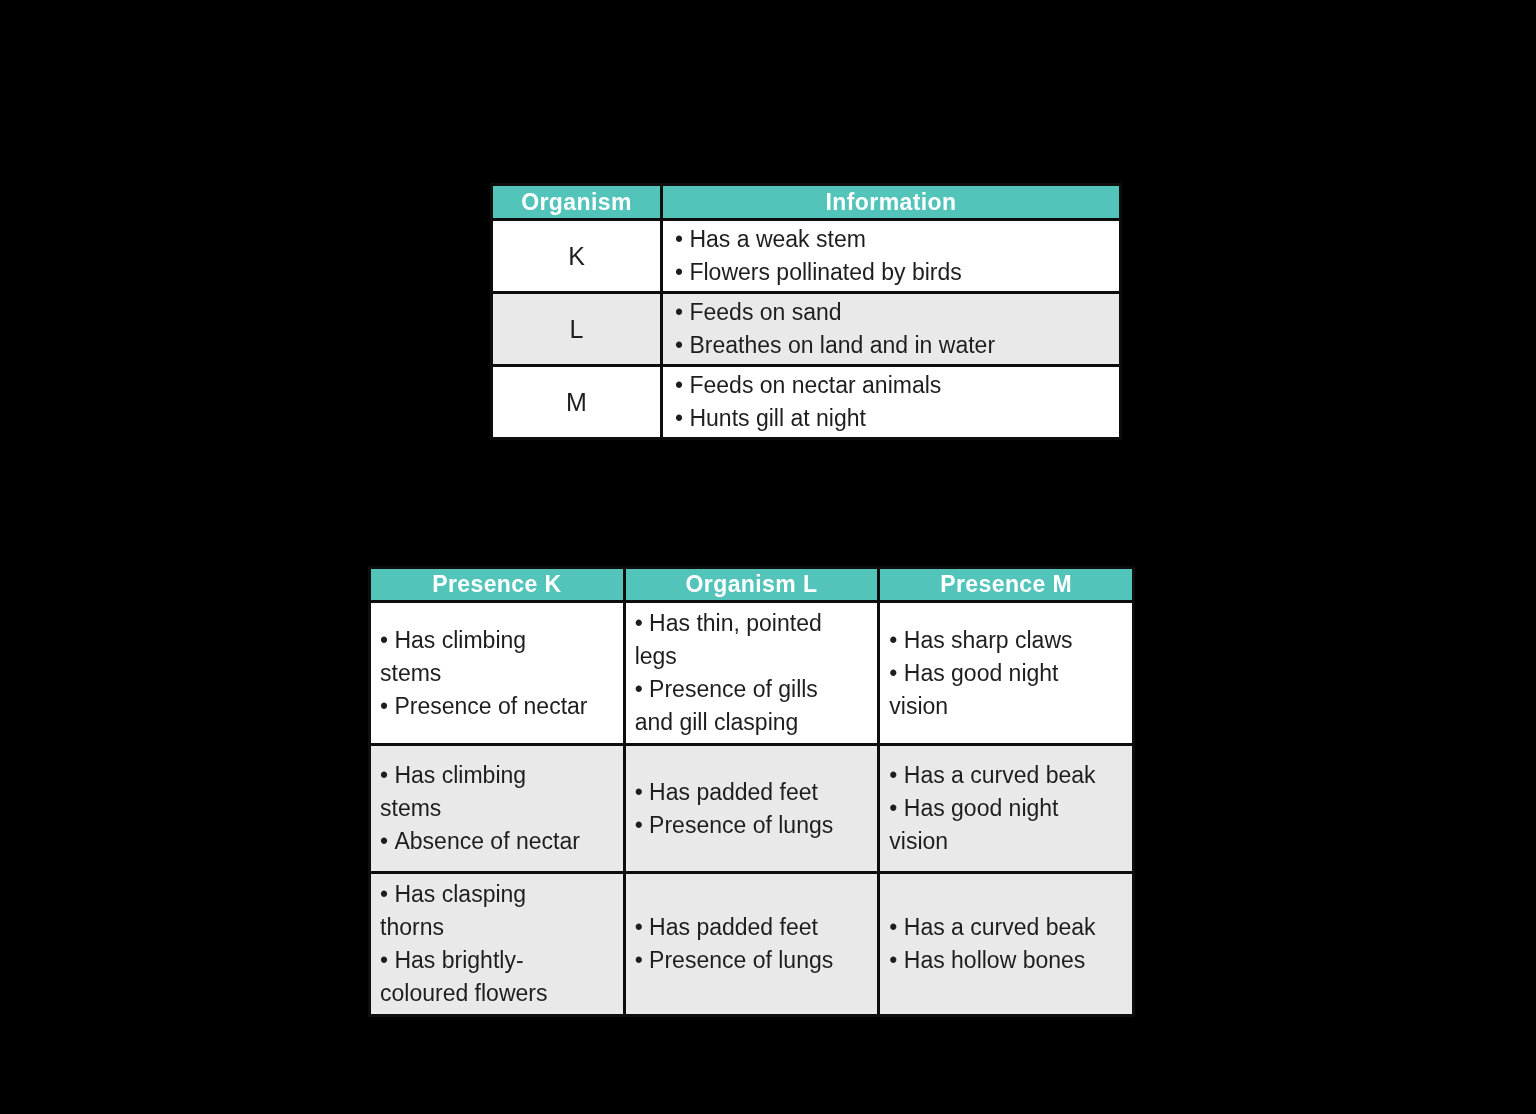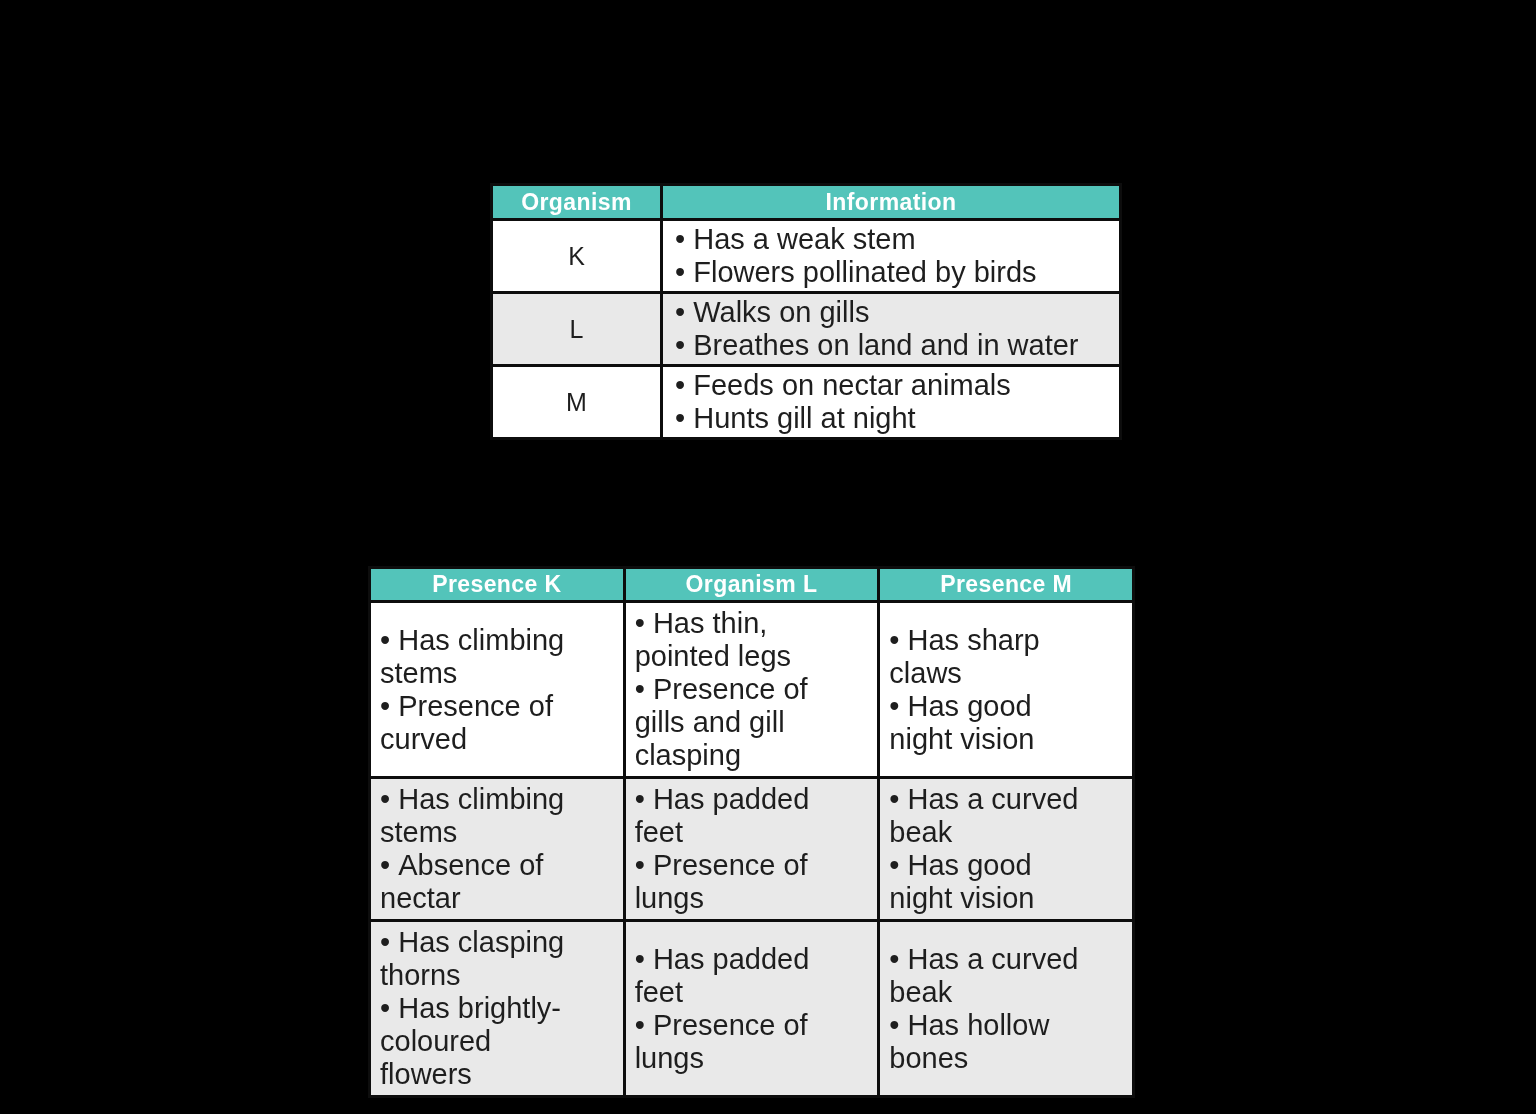--- a/index.html
+++ b/index.html
@@ -29,21 +29,21 @@
     background: #53c4ba;
     color: #ffffff;
     font-weight: bold;
     font-size: 23px;
     letter-spacing: 0.4px;
     text-align: center;
     padding: 2px 4px;
     margin-top: 42px;
   }
   td {
-    font-size: 29px;
+    font-size: 23px;
     line-height: 33px;
     vertical-align: middle;
   }
   tr.alt td { background: #e9e9e9; }
   tr.plain td { background: #ffffff; }
 
   
   .t1 {
     position: absolute;
     left: 490px;
@@ -104,21 +104,21 @@
       <tr class="plain">
         <td class="org">K</td>
         <td class="info">
           <div class="bi">Has a weak stem</div>
           <div class="bi">Flowers pollinated by birds</div>
         </td>
       </tr>
       <tr class="alt">
         <td class="org">L</td>
         <td class="info">
-          <div class="bi">Walks on gills</div>
+          <div class="bi">Feeds on sand</div>
           <div class="bi">Breathes on land and in water</div>
         </td>
       </tr>
       <tr class="plain">
         <td class="org">M</td>
         <td class="info">
           <div class="bi">Feeds on nectar animals</div>
           <div class="bi">Hunts gill at night</div>
         </td>
       </tr>
@@ -135,21 +135,21 @@
       <tr>
         <th>Presence K</th>
         <th>Organism L</th>
         <th>Presence M</th>
       </tr>
     </thead>
     <tbody>
       <tr class="plain r1">
         <td>
           <div class="bi">Has climbing stems</div>
-          <div class="bi">Presence of curved</div>
+          <div class="bi">Presence of nectar</div>
         </td>
         <td>
           <div class="bi">Has thin, pointed legs</div>
           <div class="bi">Presence of gills and gill clasping</div>
         </td>
         <td>
           <div class="bi">Has sharp claws</div>
           <div class="bi">Has good night vision</div>
         </td>
       </tr>

